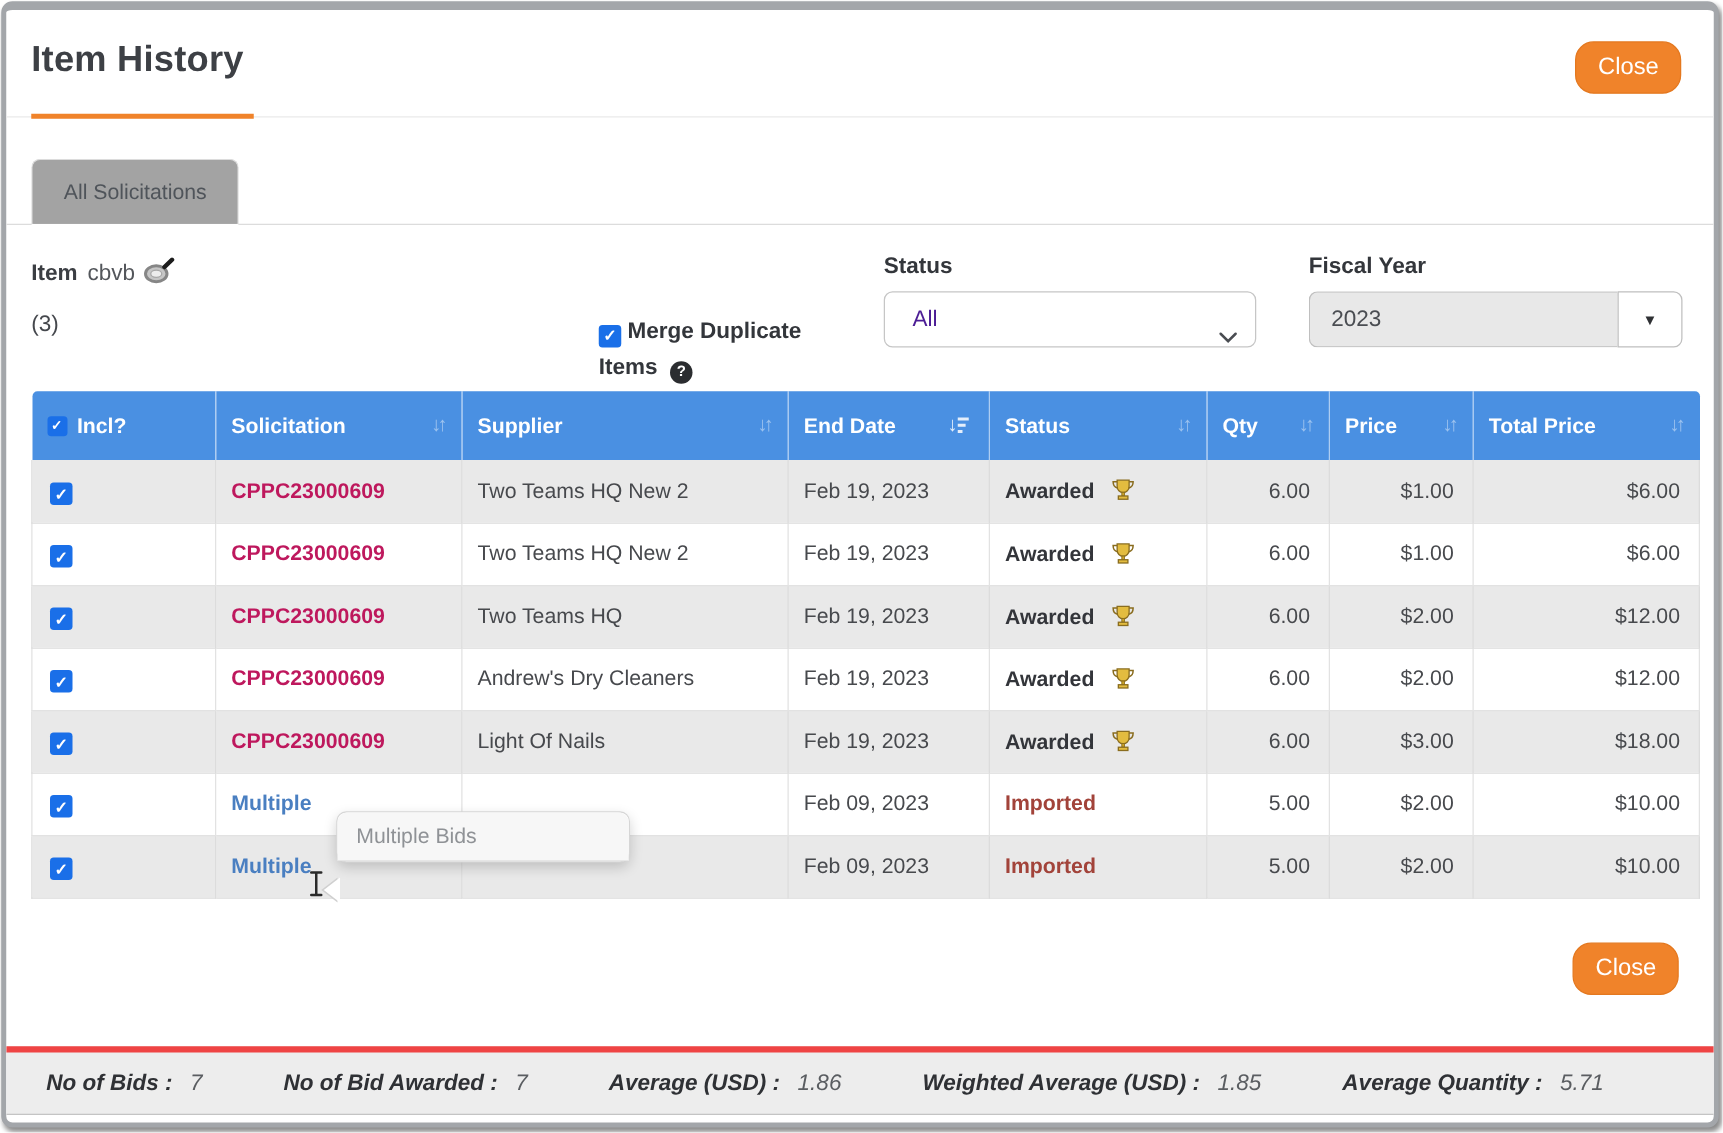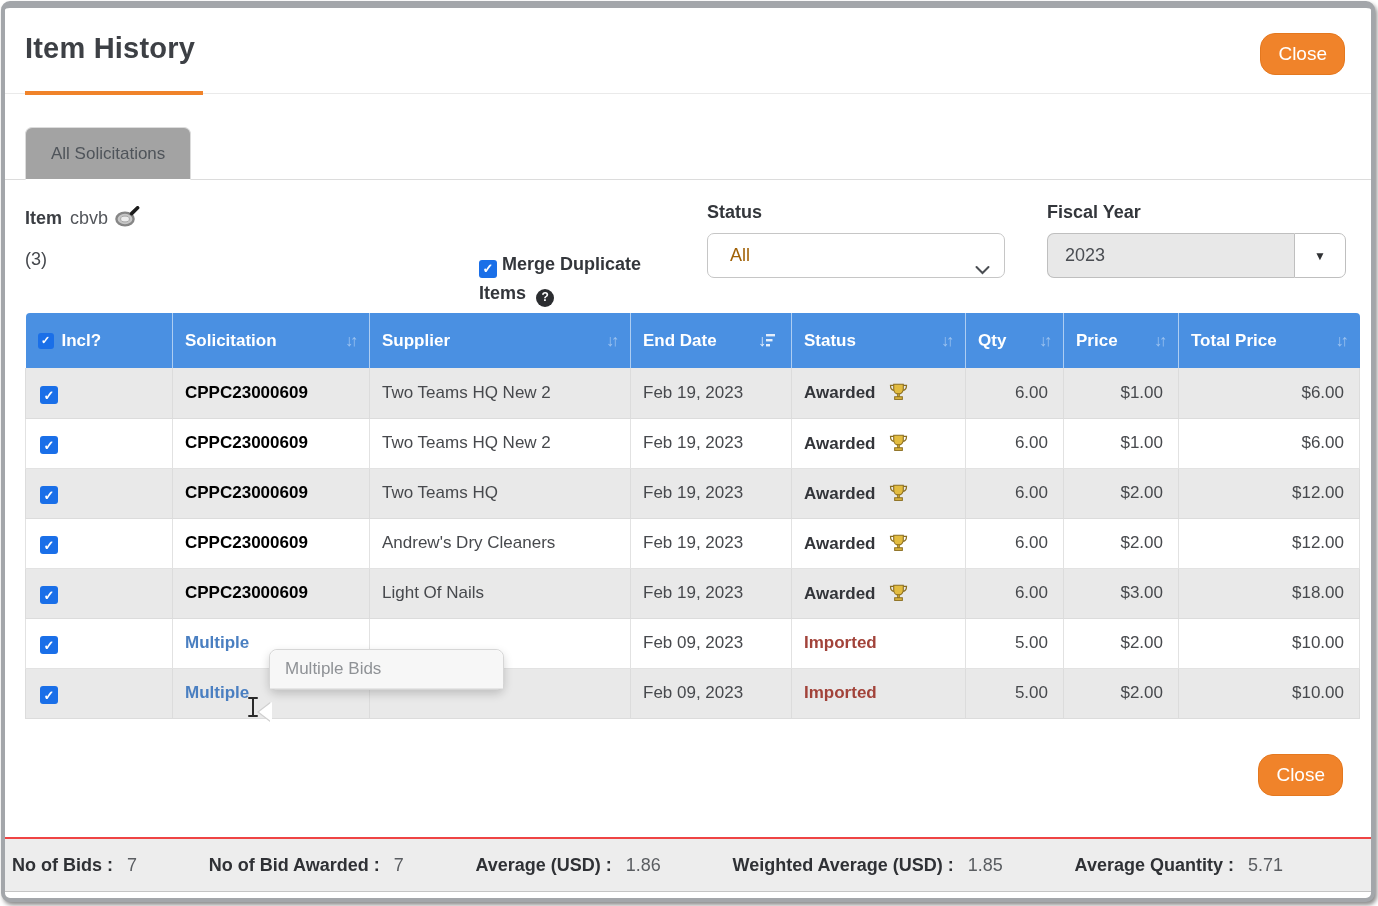--- a/index.html
+++ b/index.html
@@ -48,21 +48,21 @@
     display:inline-flex; width:18px; height:18px; border-radius:50%;
     background:#2b2d30; color:#fff; align-items:center; justify-content:center;
     font-size:12px; font-weight:700; vertical-align:-2px; margin-left:5px;
   }
 
   .field-label { font-size:18px; font-weight:600; color:#33363b; }
   .status-block { position:absolute; left:702px; top:22px; }
   .select-box {
     margin-top:10px; width:298px; height:45px; background:#fff;
     border:1px solid #c6c6c6; border-radius:7px; position:relative;
-    font-size:18px; color:#a16207; line-height:43px; padding-left:22px; cursor:pointer;
+    font-size:18px; color:#4c1d95; line-height:43px; padding-left:22px; cursor:pointer;
   }
   .select-chevron { position:absolute; right:14px; top:14px; }
 
   .fiscal-block { position:absolute; left:1042px; top:22px; }
   .combo { display:flex; margin-top:10px; }
   .combo-input {
     width:247px; height:45px; background:#e8e8e8; border:1px solid #bfbfbf;
     border-right:none; border-radius:7px 0 0 7px; font-size:18px; color:#4a4d52;
     line-height:43px; padding-left:17px;
   }
@@ -96,21 +96,21 @@
   .sort-icon.active { color:rgba(255,255,255,.85); display:inline-flex; align-items:center; letter-spacing:-1px; }
   .sort-icon.active svg { margin-left:1px; }
 
   .grid td {
     height:50px; font-size:17px; color:#47494d; padding:0 12px;
     border:1px solid #e2e2e2; border-top:none; background:#fff;
   }
   .grid tr.alt td { background:#e9e9e9; border-color:#dcdcdc; }
   td.c-incl { padding-left:14px; }
   td.c-qty, td.c-price, td.c-total { text-align:right; padding-right:15px; }
-  .solicitation-text { font-weight:700; color:#000000; }
+  .solicitation-text { font-weight:700; color:#be185d; }
   .link { color:#4a7fc1; font-weight:600; cursor:pointer; }
   .status-awarded { font-weight:700; color:#33353a; }
   .status-imported { font-weight:700; color:#a2433a; }
   .trophy-icon { vertical-align:-4px; margin-left:12px; }
 
   
   .tooltip {
     position:absolute; left:264px; top:641px; width:235px; z-index:6;
     background:#fff; border:1px solid #d6d6d6; border-radius:8px;
     box-shadow:0 4px 10px rgba(0,0,0,.18);
@@ -127,23 +127,23 @@
     border-color:transparent #d0d0d0 transparent transparent;
   }
   .tooltip-arrow { left:-11px; border-color:transparent #fff transparent transparent; }
 
   .text-cursor { position:absolute; left:242px; top:688px; z-index:7; }
 
   
   .btn-close.bottom { position:absolute; right:28px; top:746px; }
   .footer {
     position:absolute; left:0; right:0; bottom:6px; height:55px;
-    background:#ededed; border-top:2px solid #ef4444; border-bottom:1px solid #c4c4c4;
+    background:#ededed; border-top:5px solid #ef4444; border-bottom:1px solid #c4c4c4;
     display:flex; align-items:center; justify-content:space-between;
-    padding:0 88px 0 7px; font-size:18px;
+    padding:0 88px 0 32px; font-size:18px;font-style:italic;
   }
   .stat { white-space:nowrap; }
   .stat .lbl { font-weight:700; color:#2f3135; }
   .stat .val { color:#5a5d61; margin-left:14px; }
 </style>
 </head>
 <body>
 
 <div class="stage">
   <div class="window">

